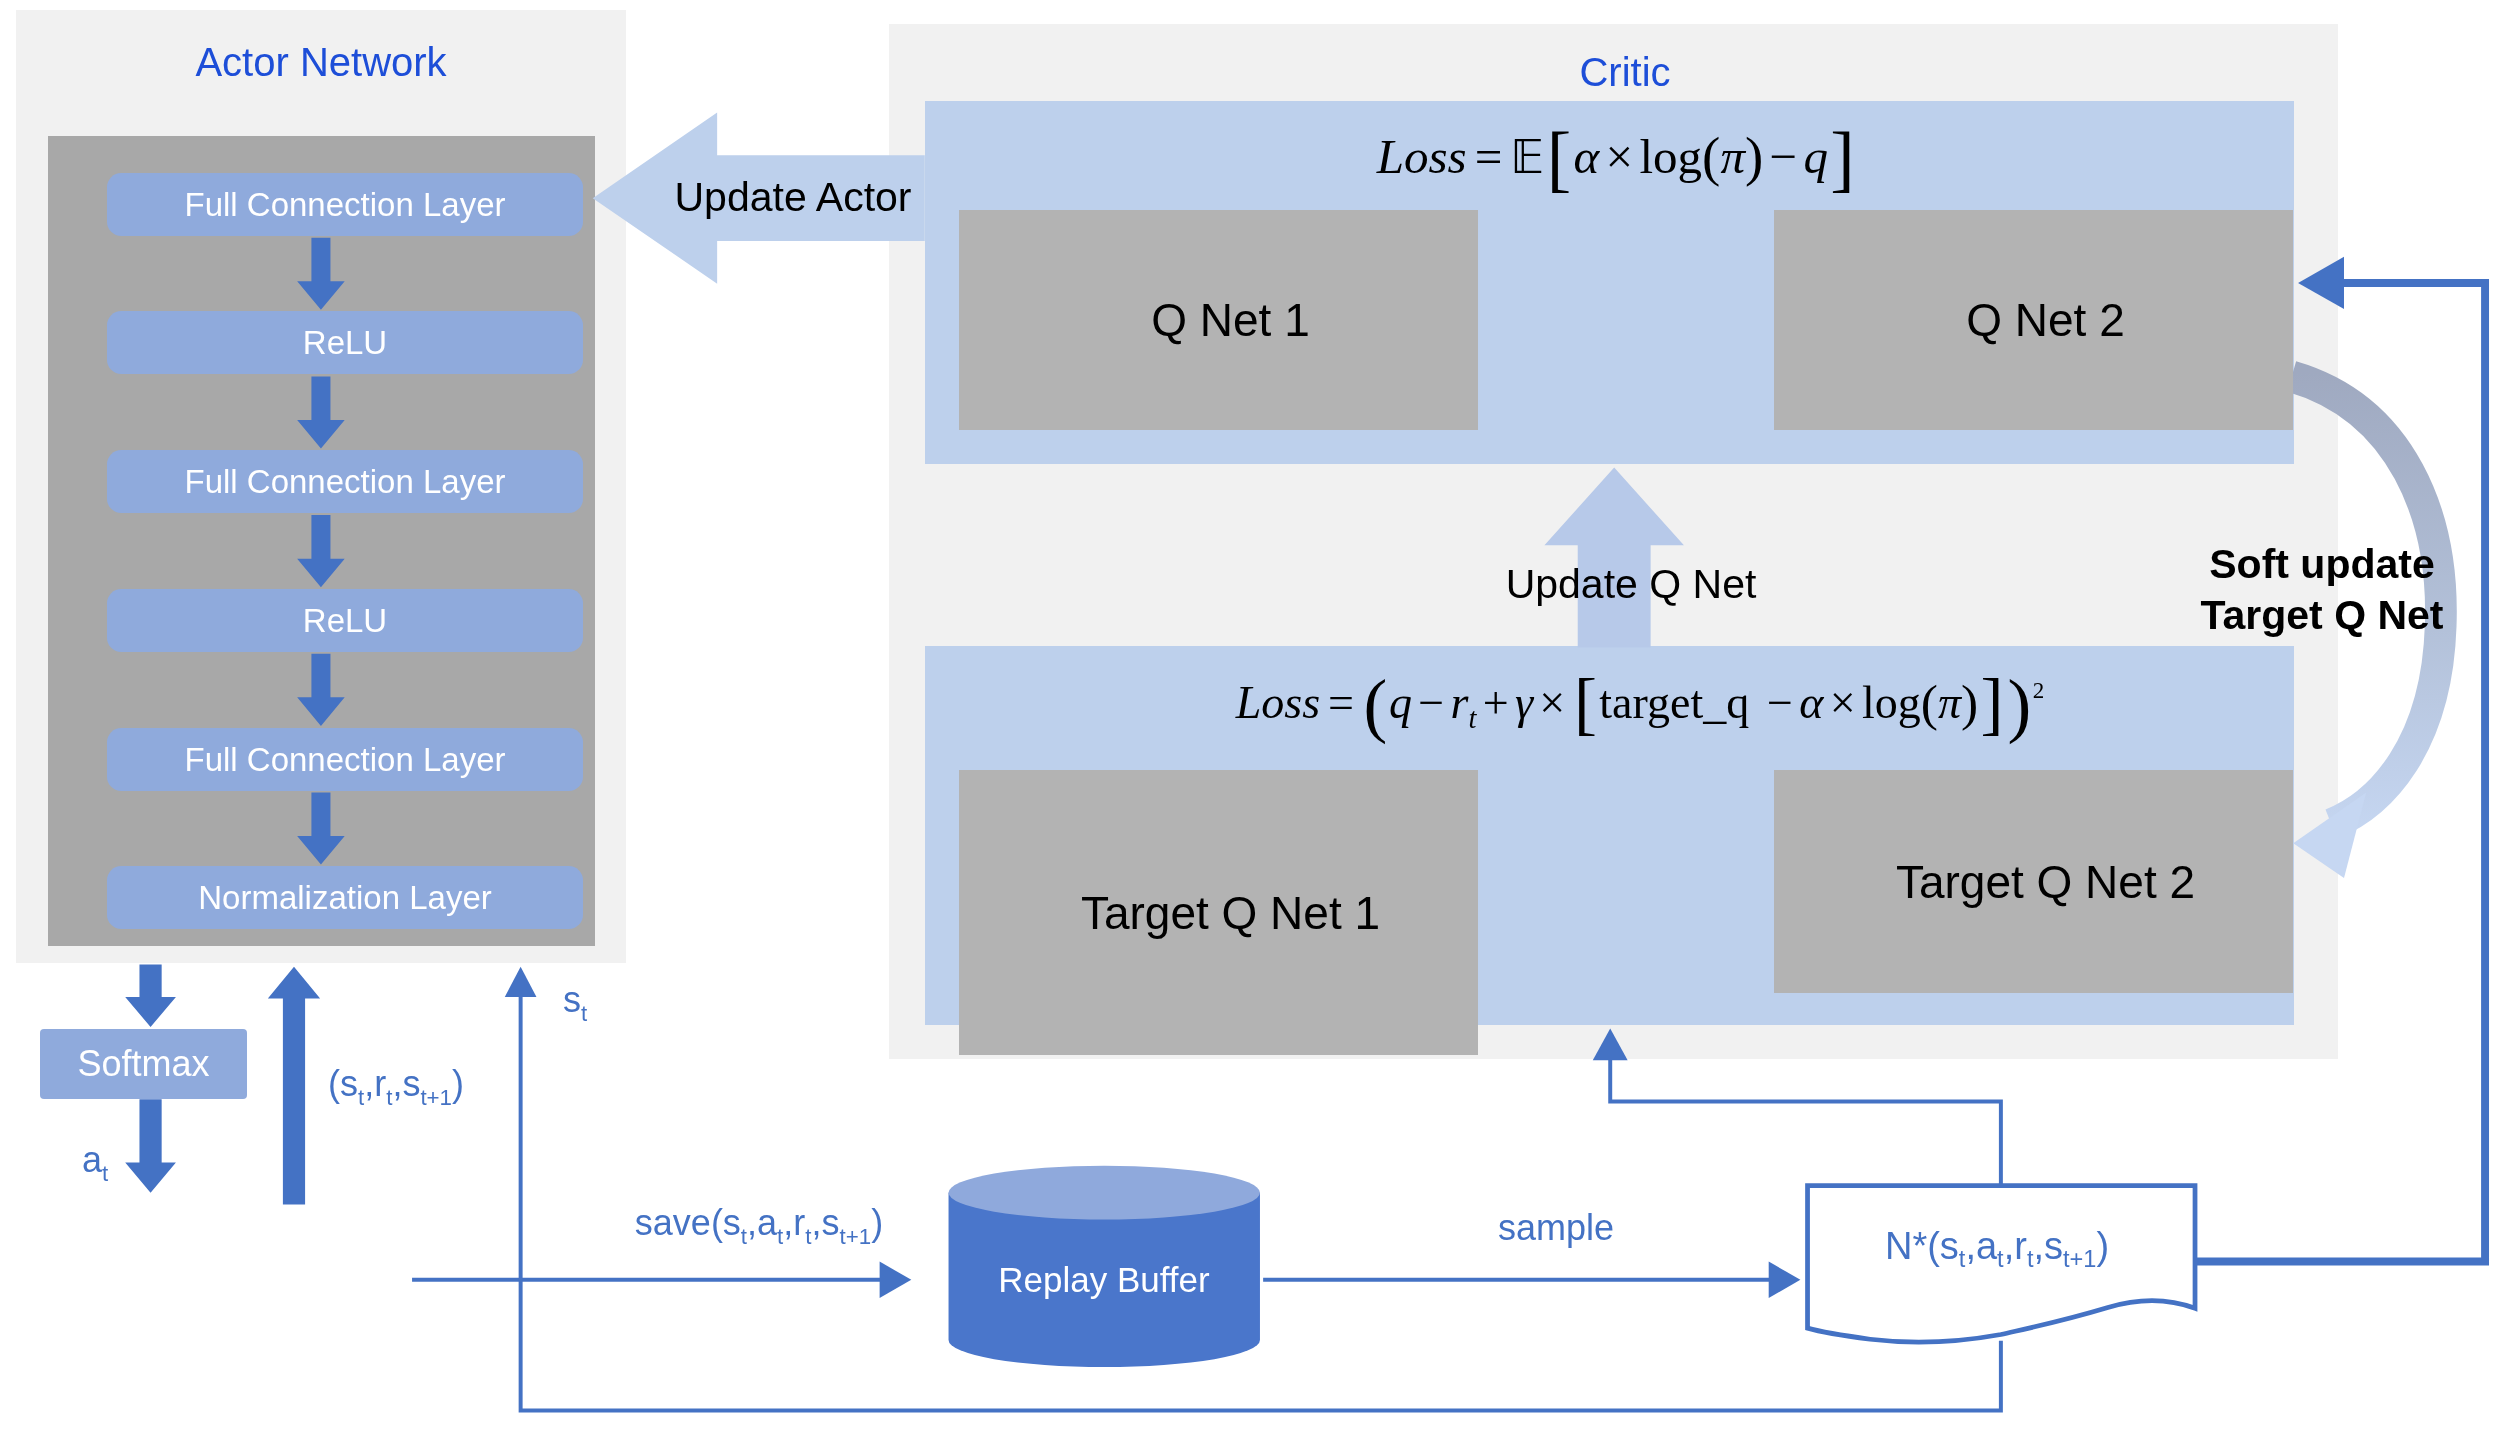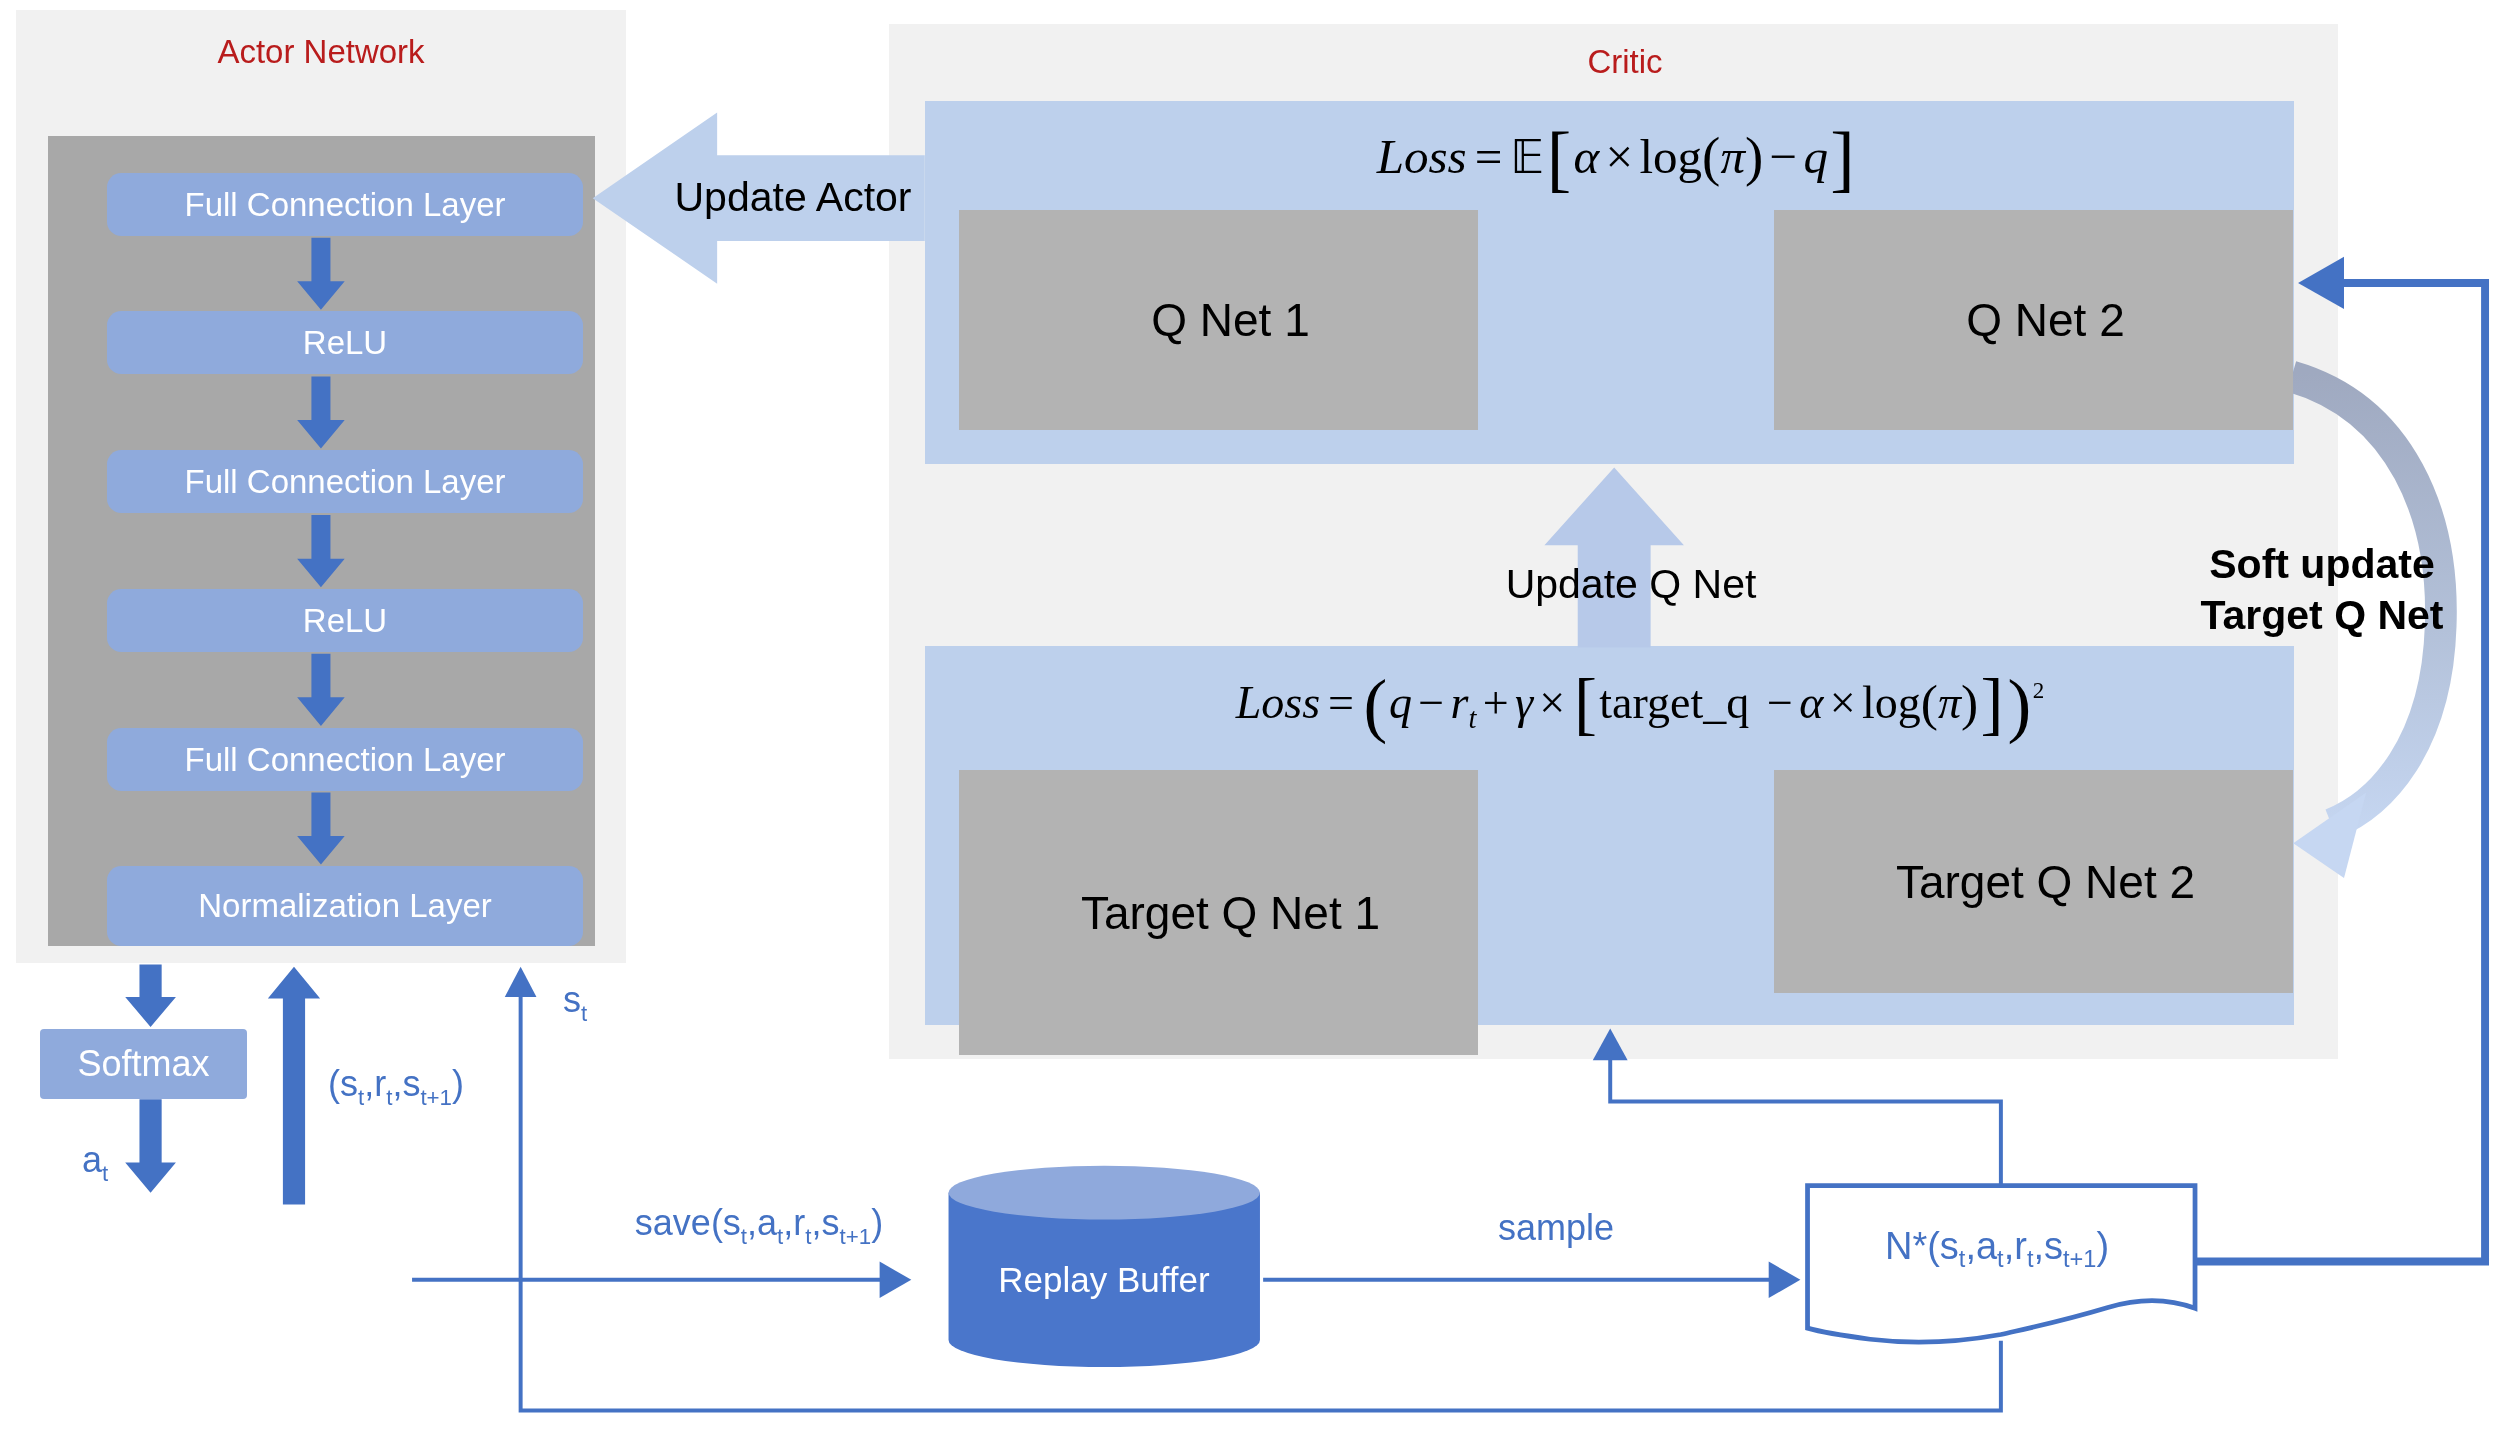--- a/index.html
+++ b/index.html
@@ -5,21 +5,21 @@
   html,body{margin:0;padding:0;background:#ffffff;}
   #canvas{position:relative;width:2512px;height:1451px;background:#ffffff;overflow:hidden;
           font-family:"Liberation Sans",sans-serif;}
   .abs{position:absolute;}
   .panel{position:absolute;background:#f1f1f1;}
   .grayblock{position:absolute;background:#a8a8a8;}
   .netbox{position:absolute;background:#b3b3b3;display:flex;align-items:center;justify-content:center;
           color:#000;font-size:46px;padding-left:24px;}
   .bluebox{position:absolute;background:#8faadc;border-radius:14.3px;display:flex;align-items:center;
            justify-content:center;color:#ffffff;font-size:33px;white-space:nowrap;margin-left:24px;}
-  .title{position:absolute;color:#b91c1c;font-size:33px;white-space:nowrap;transform:translate(-50%,-50%);}
+  .title{position:absolute;color:#1d4ed8;font-size:40px;white-space:nowrap;transform:translate(-50%,-50%);margin-top:10px;}
   .blabel{position:absolute;color:#4472c4;font-size:36px;white-space:nowrap;transform:translate(-50%,-50%);}
   .klabel{position:absolute;color:#000;font-size:41px;white-space:nowrap;transform:translate(-50%,-50%);}
   sub{font-size:0.62em;}
   svg{position:absolute;left:0;top:0;}
   .formula{position:absolute;color:#000;font-size:49px;font-family:"Liberation Serif",serif;
            white-space:nowrap;transform:translate(-50%,-50%);}
   .formula i{font-style:italic;}
   .formula .op{font-style:normal;padding:0 6.3px;}
   .formula .eq{font-style:normal;padding:0 8px;}
   .formula .fn{font-style:normal;}
@@ -103,21 +103,21 @@
     </div>
   <div class="bluebox" style="left:83px;top:450px;width:476px;height:63px;">
       <span>Full Connection Layer</span>
     </div>
   <div class="bluebox" style="left:83px;top:589px;width:476px;height:63px;">
       <span>ReLU</span>
     </div>
   <div class="bluebox" style="left:83px;top:728px;width:476px;height:63px;">
       <span>Full Connection Layer</span>
     </div>
-  <div class="bluebox" style="left:83px;top:866px;width:476px;height:80px;">
+  <div class="bluebox" style="left:83px;top:866px;width:476px;height:63px;">
       <span>Normalization Layer</span>
     </div>
 
   <div class="bluebox" style="left:16px;top:1029px;width:207px;height:70px;border-radius:4px;font-size:36px;">
       <span>Softmax</span>
     </div>
 
   <div class="netbox" style="left:959px;top:210px;width:495px;height:220px;">
       <span>Q Net 1</span>
     </div>

